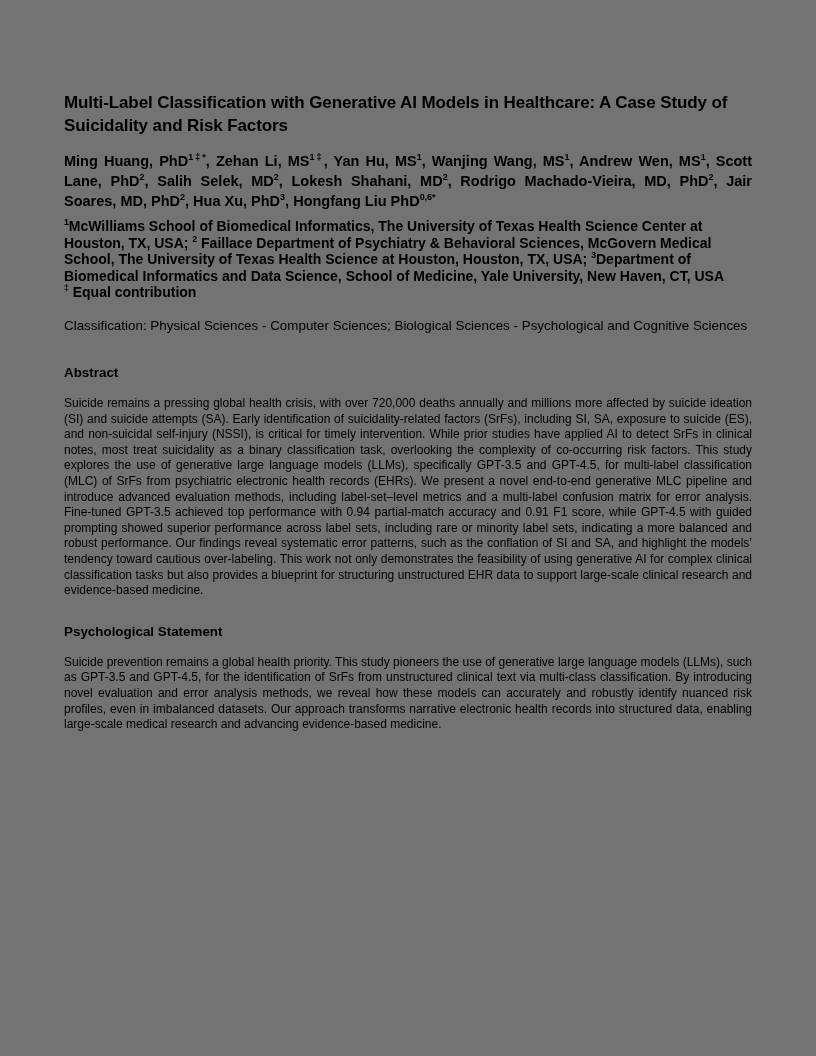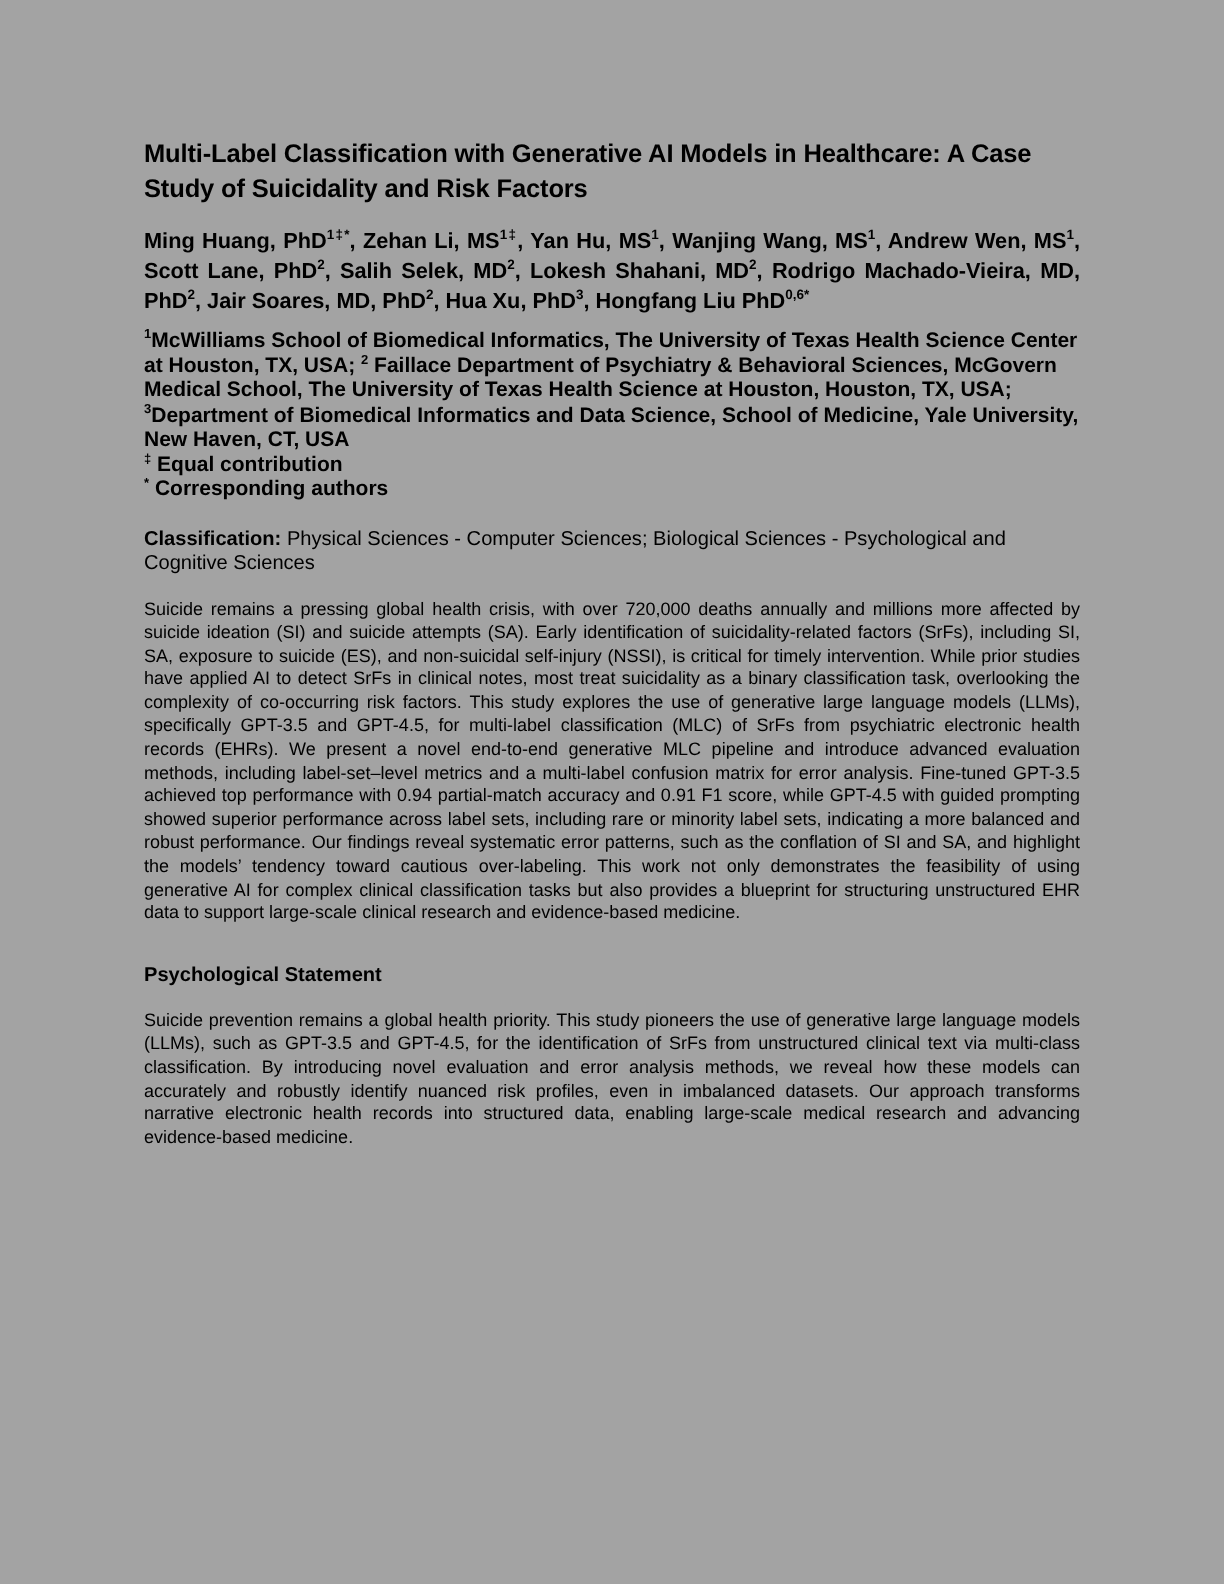--- a/index.html
+++ b/index.html
@@ -8,22 +8,22 @@
     height: 1056px;
     background: #ffffff;
     overflow: hidden;
     font-family: "Liberation Sans", "DejaVu Sans", sans-serif;
     color: #000000;
   }
   .page {
     box-sizing: border-box;
     width: 816px;
     height: 1056px;
-    padding: 0 96px;
-    background: #a3a3a3;
+    padding: 0 64px;
+    background: #737373;
   }
   .title {
     margin: 0;
     padding-top: 91px;
     font-size: 17px;
     line-height: 23px;
     font-weight: bold;
     letter-spacing: -0.1px;
     text-align: left;
   }
@@ -62,40 +62,40 @@
     font-size: 12px;
     line-height: 15.6px;
     text-align: justify;
   }
   .significance-heading { margin-top: 25px; }
   sup {
     font-size: 0.62em;
     line-height: 0;
     vertical-align: super;
   }
-  strong { font-weight: bold; text-align: center; }
+  strong { font-weight: normal; text-align: center; }
 </style>
 </head>
 <body>
 
 <main class="page">
 
   <h1 class="title">Multi-Label Classification with Generative AI Models in Healthcare: A Case Study of Suicidality and Risk Factors</h1>
 
   <p class="authors">Ming Huang, PhD<sup>1‡*</sup>, Zehan Li, MS<sup>1‡</sup>, Yan Hu, MS<sup>1</sup>, Wanjing Wang, MS<sup>1</sup>, Andrew Wen, MS<sup>1</sup>, Scott Lane, PhD<sup>2</sup>, Salih Selek, MD<sup>2</sup>, Lokesh Shahani, MD<sup>2</sup>, Rodrigo Machado-Vieira, MD, PhD<sup>2</sup>, Jair Soares, MD, PhD<sup>2</sup>, Hua Xu, PhD<sup>3</sup>, Hongfang Liu PhD<sup>0,6*</sup></p>
 
   <div class="affiliations">
     <p><sup>1</sup>McWilliams School of Biomedical Informatics, The University of Texas Health Science Center at Houston, TX, USA; <sup>2</sup> Faillace Department of Psychiatry &amp; Behavioral Sciences, McGovern Medical School, The University of Texas Health Science at Houston, Houston, TX, USA; <sup>3</sup>Department of Biomedical Informatics and Data Science, School of Medicine, Yale University, New Haven, CT, USA</p>
     <p><sup>‡</sup> Equal contribution</p>
-    <p><sup>*</sup> Corresponding authors</p>
   </div>
 
   <p class="meta classification"><strong>Classification:</strong> <span>Physical Sciences - Computer Sciences; Biological Sciences - Psychological and Cognitive Sciences</span></p>
 
 
+  <h2 class="section-heading abstract-heading">Abstract</h2>
 
   <p class="body-para">Suicide remains a pressing global health crisis, with over 720,000 deaths annually and millions more affected by suicide ideation (SI) and suicide attempts (SA). Early identification of suicidality-related factors (SrFs), including SI, SA, exposure to suicide (ES), and non-suicidal self-injury (NSSI), is critical for timely intervention. While prior studies have applied AI to detect SrFs in clinical notes, most treat suicidality as a binary classification task, overlooking the complexity of co-occurring risk factors. This study explores the use of generative large language models (LLMs), specifically GPT-3.5 and GPT-4.5, for multi-label classification (MLC) of SrFs from psychiatric electronic health records (EHRs). We present a novel end-to-end generative MLC pipeline and introduce advanced evaluation methods, including label-set–level metrics and a multi-label confusion matrix for error analysis. Fine-tuned GPT-3.5 achieved top performance with 0.94 partial-match accuracy and 0.91 F1 score, while GPT-4.5 with guided prompting showed superior performance across label sets, including rare or minority label sets, indicating a more balanced and robust performance. Our findings reveal systematic error patterns, such as the conflation of SI and SA, and highlight the models’ tendency toward cautious over-labeling. This work not only demonstrates the feasibility of using generative AI for complex clinical classification tasks but also provides a blueprint for structuring unstructured EHR data to support large-scale clinical research and evidence-based medicine.</p>
 
   <h2 class="section-heading significance-heading">Psychological Statement</h2>
 
   <p class="body-para">Suicide prevention remains a global health priority. This study pioneers the use of generative large language models (LLMs), such as GPT-3.5 and GPT-4.5, for the identification of SrFs from unstructured clinical text via multi-class classification. By introducing novel evaluation and error analysis methods, we reveal how these models can accurately and robustly identify nuanced risk profiles, even in imbalanced datasets. Our approach transforms narrative electronic health records into structured data, enabling large-scale medical research and advancing evidence-based medicine.</p>
 
 </main>
 
 </body></html>

